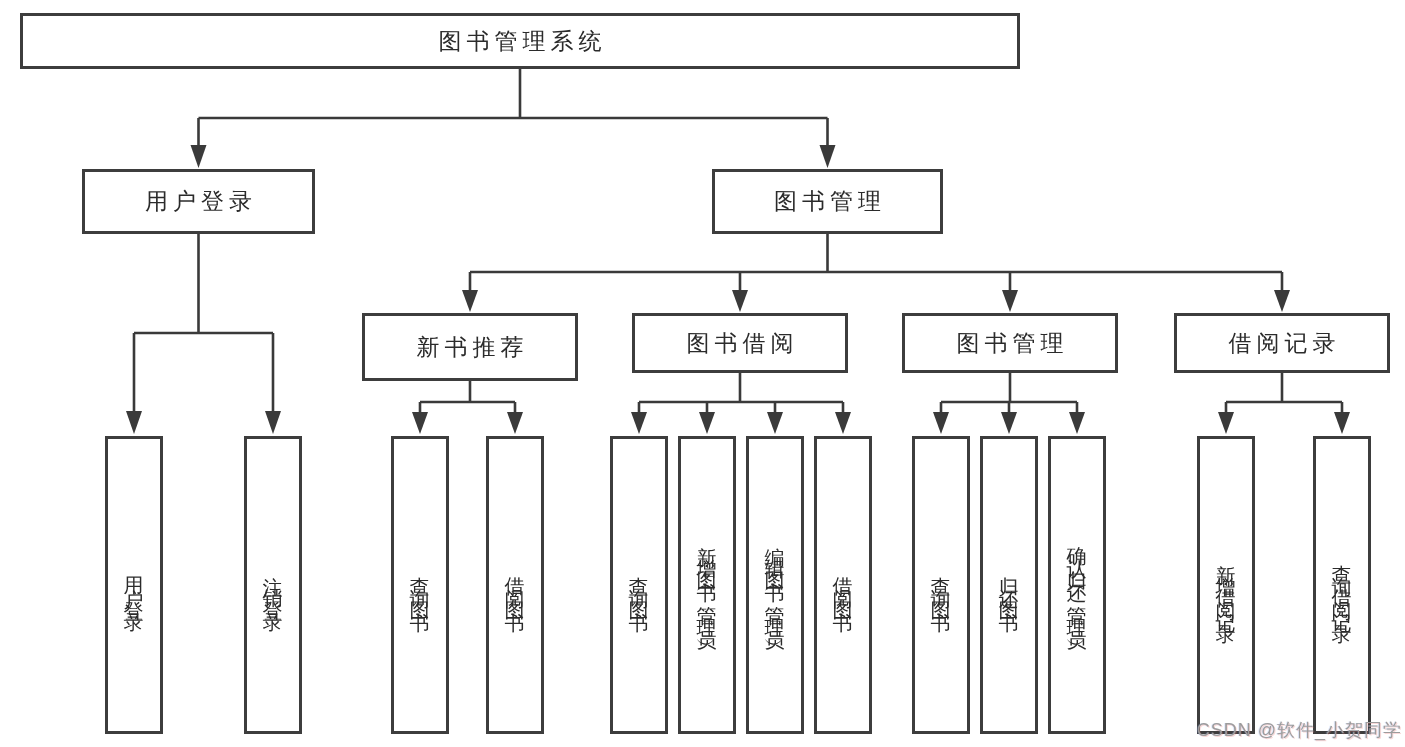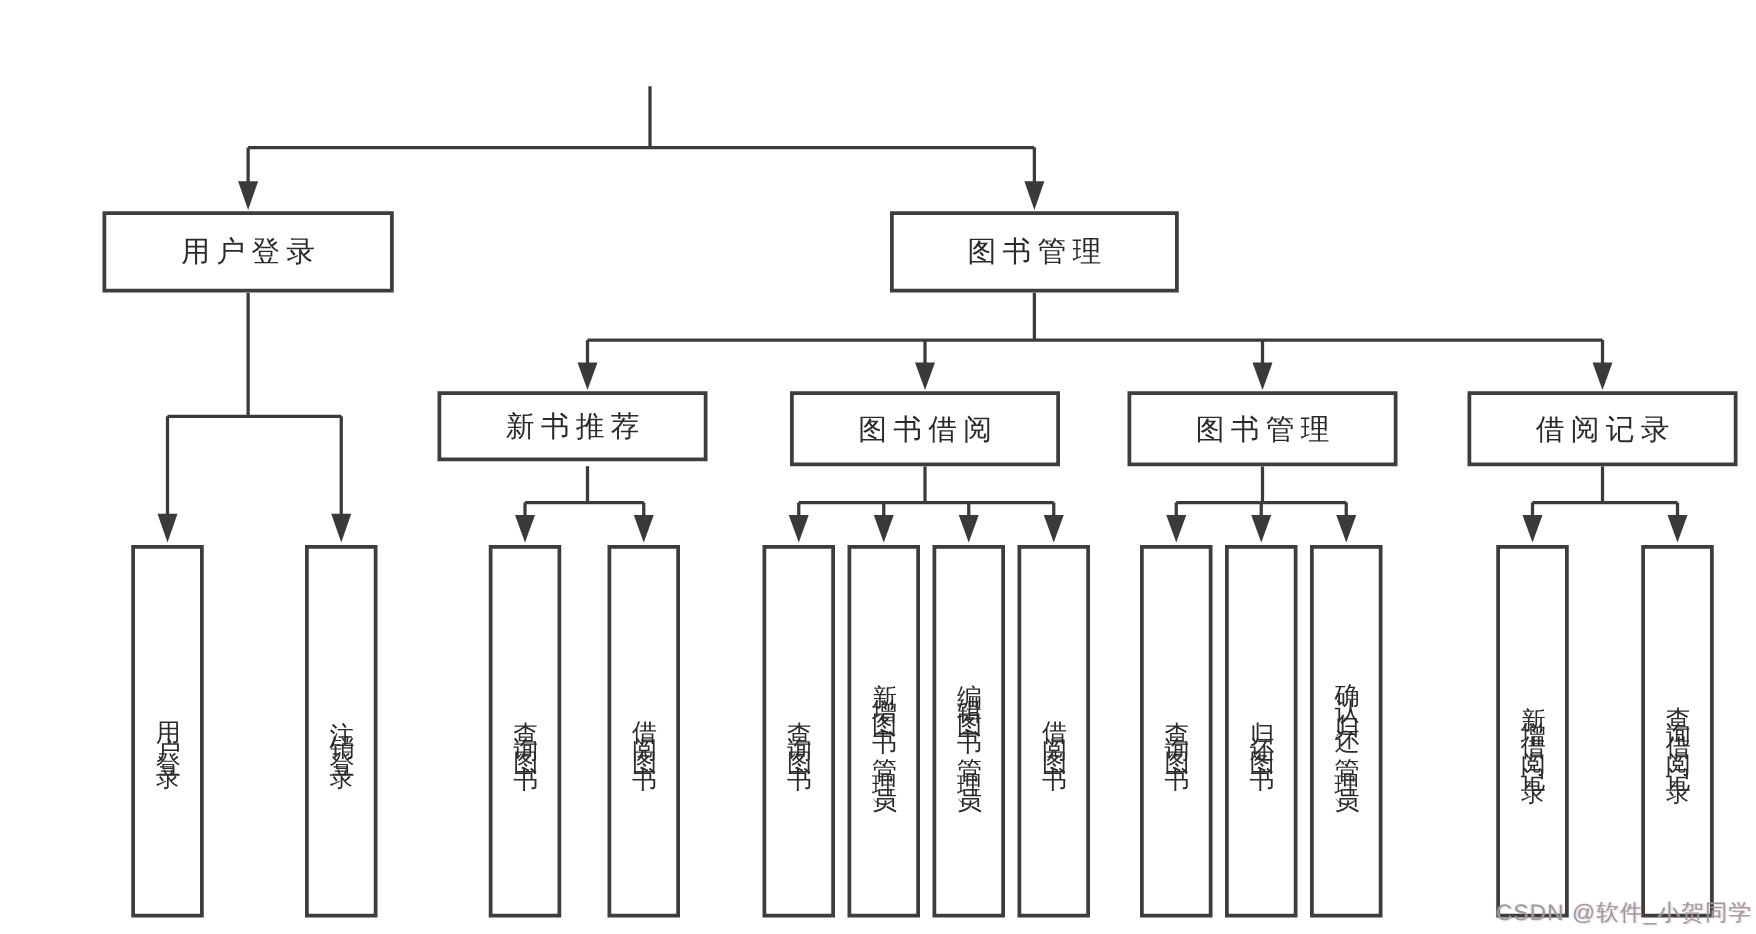--- a/index.html
+++ b/index.html
@@ -86,29 +86,32 @@
       <polygon points="1069,412 1085,412 1077,434"></polygon>
     </g>
 
     <g>
       <path d="M1282,373 V402 M1226,402 H1342 M1226,402 V413 M1342,402 V413"></path>
       <polygon points="1218,412 1234,412 1226,434"></polygon>
       <polygon points="1334,412 1350,412 1342,434"></polygon>
     </g>
   </svg>
 
+  <div class="node hnode" style="left:20px;top:13px;width:1000px;height:56px;">
+    <span class="label">图书管理系统</span>
+  </div>
 
   <div class="node hnode" style="left:82px;top:169px;width:233px;height:65px;">
     <span class="label">用户登录</span>
   </div>
   <div class="node hnode" style="left:712px;top:169px;width:231px;height:65px;font-family:Liberation Serif, serif;">
     <span class="label">图书管理</span>
   </div>
 
-  <div class="node hnode" style="left:350px;top:313px;width:216px;height:56px;">
+  <div class="node hnode" style="left:362px;top:313px;width:216px;height:68px;">
     <span class="label">新书推荐</span>
   </div>
   <div class="node hnode" style="left:632px;top:313px;width:216px;height:60px;">
     <span class="label">图书借阅</span>
   </div>
   <div class="node hnode" style="left:902px;top:313px;width:216px;height:60px;">
     <span class="label">图书管理</span>
   </div>
   <div class="node hnode" style="left:1174px;top:313px;width:216px;height:60px;text-align:center;">
     <span class="label">借阅记录</span>

